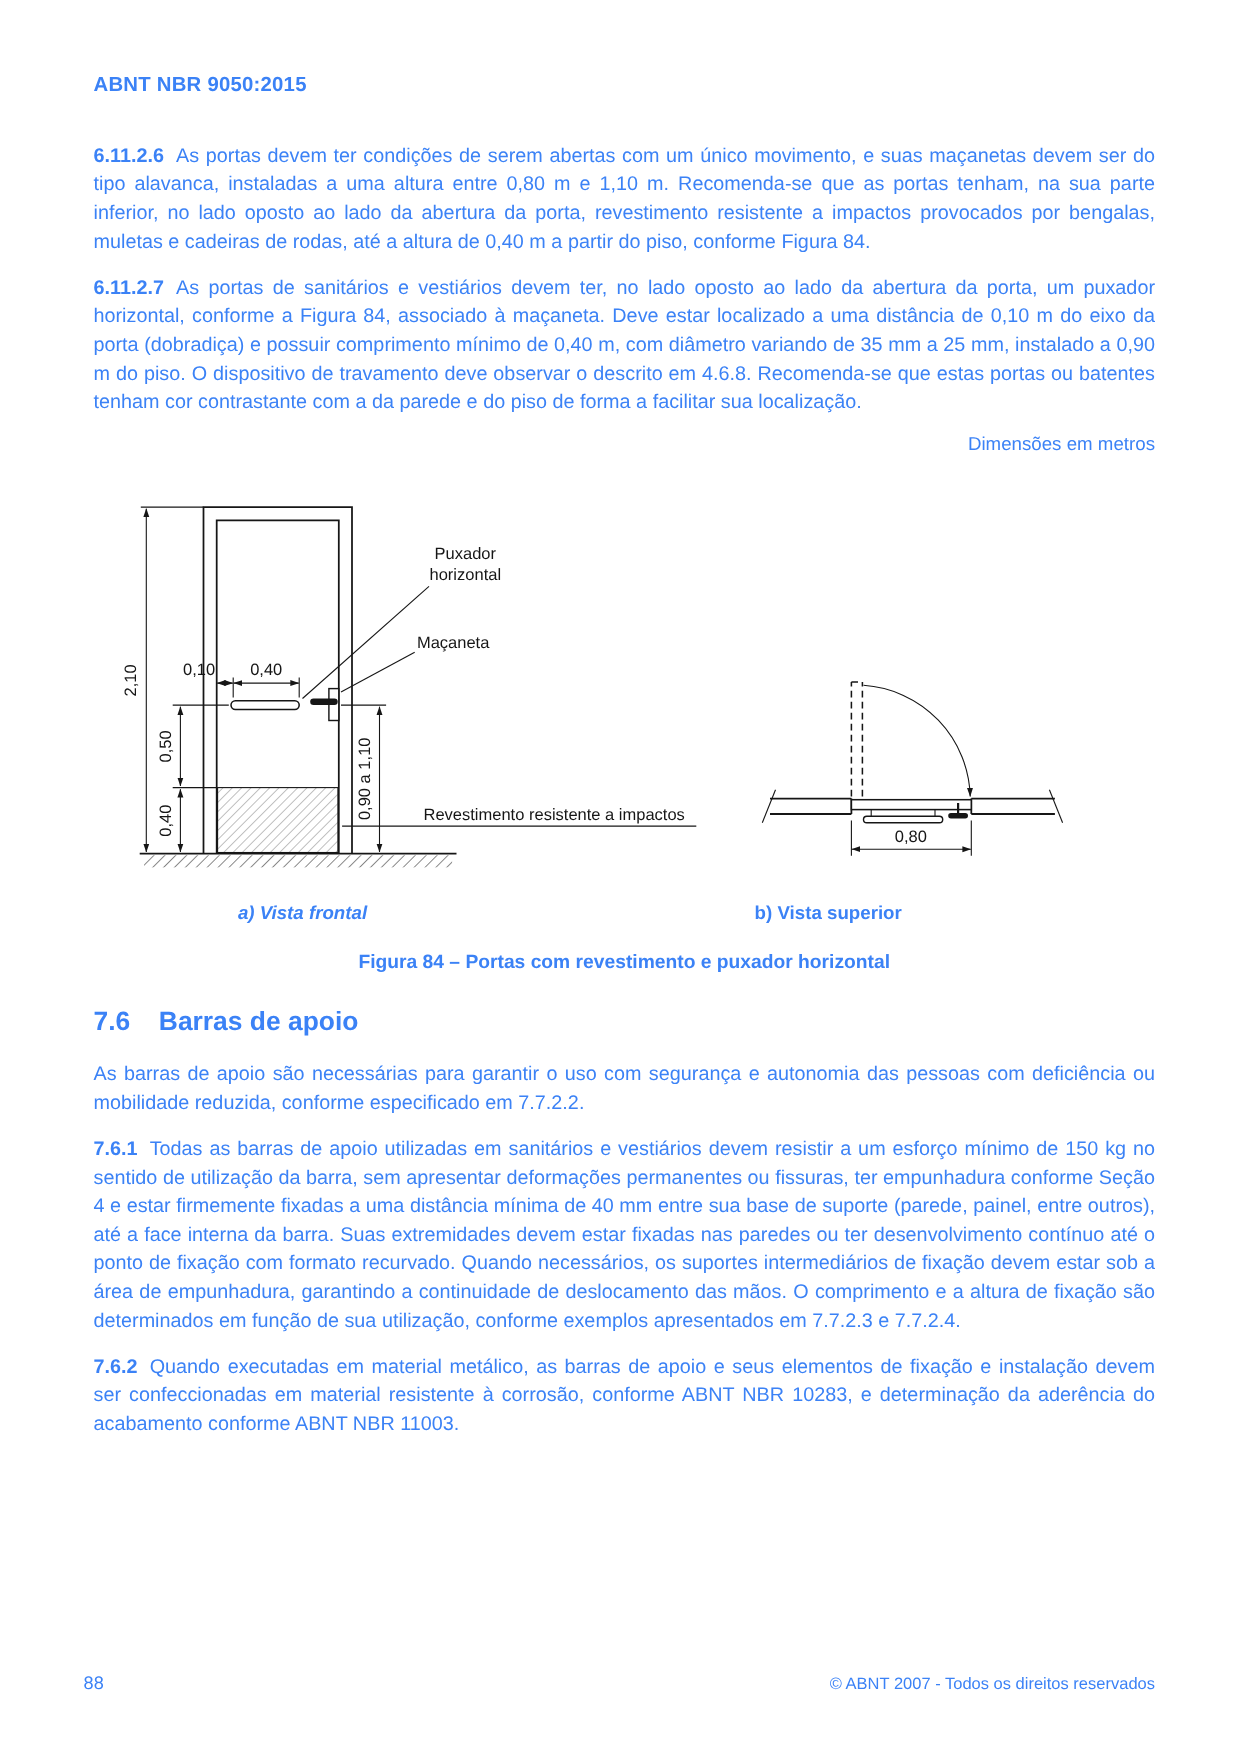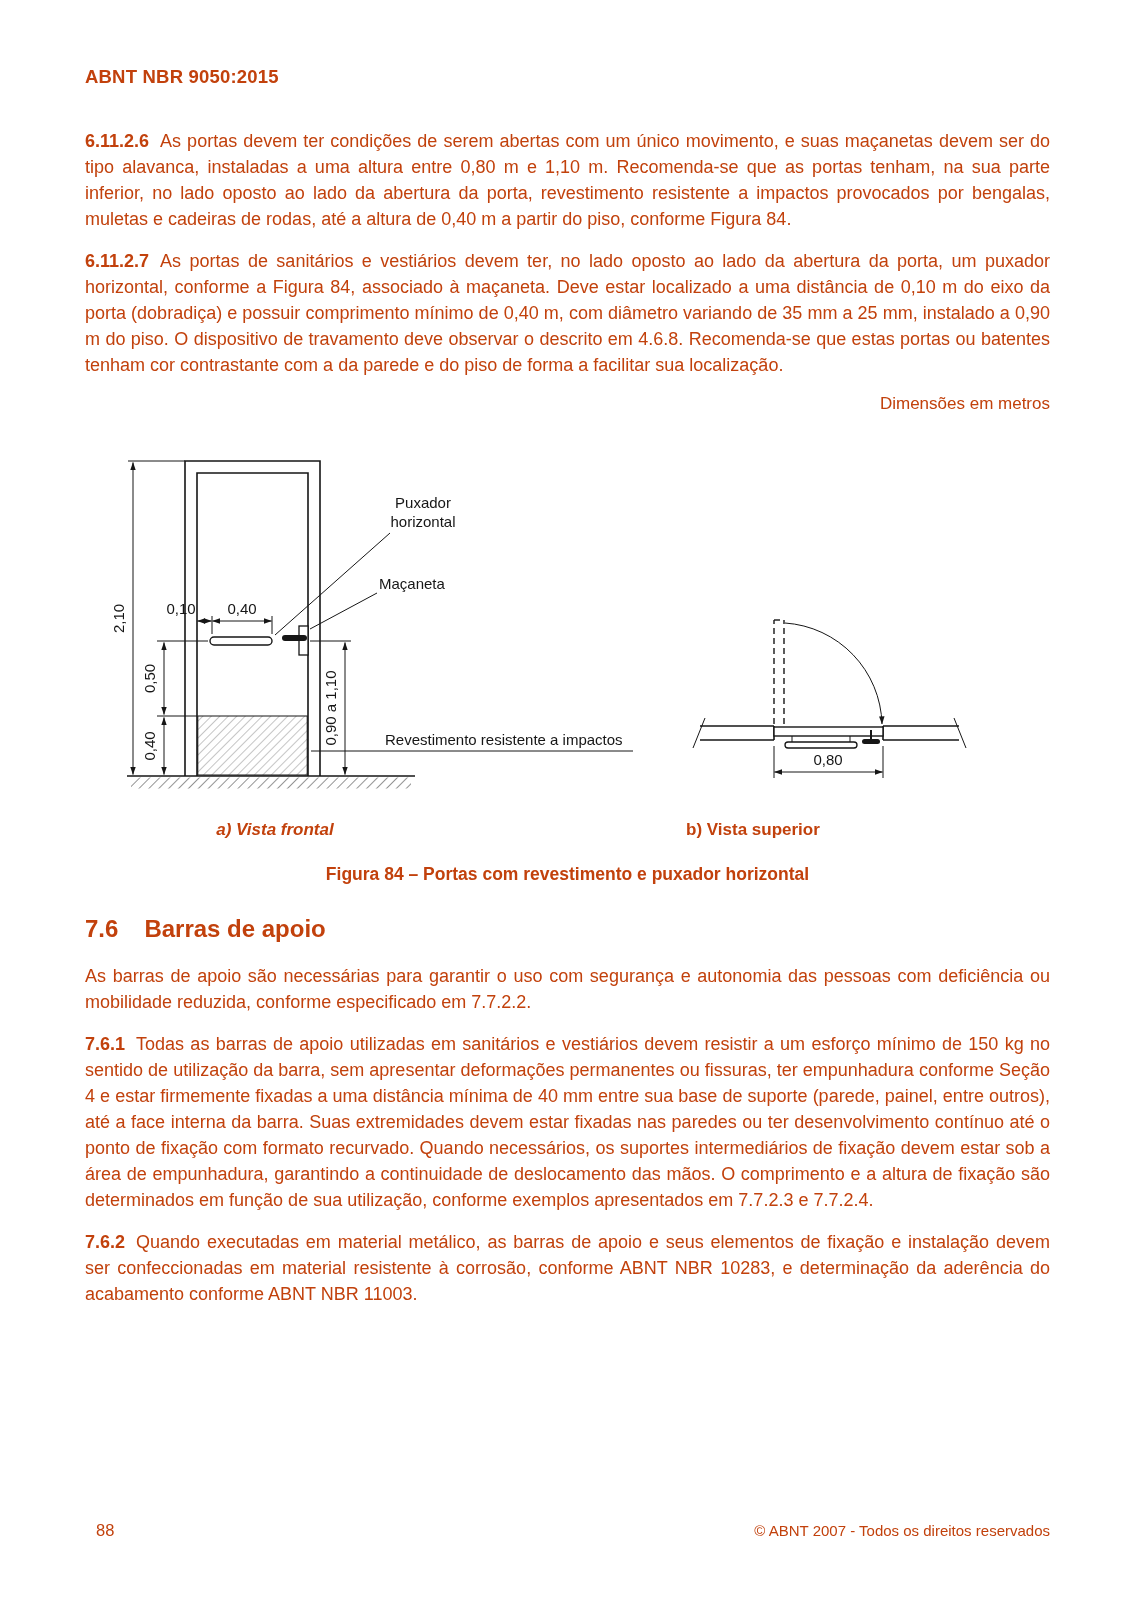--- a/index.html
+++ b/index.html
@@ -1,33 +1,33 @@
 <!DOCTYPE html>
 <html><head>
 <meta charset="utf-8">
 <style>
   html,body{margin:0;padding:0;}
   body{background:#d8d8d8;font-family:"Liberation Sans","DejaVu Sans",sans-serif;}
   .page{width:1132px;height:1600px;margin:0 auto;background:#ffffff;position:relative;
-        padding:66px 82px 0 85px;box-sizing:border-box;color:#c2410c;overflow:hidden;}
+        padding:66px 82px 0 85px;box-sizing:border-box;color:#3b82f6;overflow:hidden;}
   .doc-header{font-size:18.5px;font-weight:700;margin-bottom:40px;letter-spacing:.2px;}
   .para{font-size:18px;line-height:26px;text-align:justify;margin:10px 0 16px 0;}
   .clause-num{font-weight:700;padding-right:11px;}
   .dim-note{font-size:17px;text-align:right;margin:4px 0 12px 0;}
   figure{margin:0;}
   .fig-row{display:flex;justify-content:space-between;align-items:flex-end;}
   .fig-col{display:flex;flex-direction:column;}
   .fig-col-b{margin-right:24px;}
   .subcap{font-size:17px;font-weight:700;margin-top:24px;}
   .cap-frontal{width:380px;text-align:center;font-style:italic;}
   .cap-superior{width:300px;}
   .fig-caption{display:block;text-align:center;font-weight:700;font-size:17.5px;margin:24px 0 0 0;}
   .section-heading{font-size:24px;font-weight:700;margin:30px 0 20px 0;}
   .hnum{padding-right:26px;}
-  .page-footer{position:absolute;left:96px;right:82px;bottom:60px;display:flex;
+  .page-footer{position:absolute;left:76px;right:82px;bottom:60px;display:flex;
                justify-content:space-between;align-items:baseline;background:#fff;}
   .footer-page-num{font-size:16.5px;}
   .footer-copy{font-size:15px;}
   
   .drawing .ln{stroke:#161616;stroke-width:1.6;fill:none;}
   .drawing .ln2{stroke:#161616;stroke-width:1.4;fill:none;}
   .drawing .thin{stroke:#161616;stroke-width:1;fill:none;}
   .drawing .dim{stroke:#161616;stroke-width:1;fill:none;}
   .drawing text{font-size:15px;fill:#161616;font-family:"Liberation Sans","DejaVu Sans",sans-serif;}
 </style>

